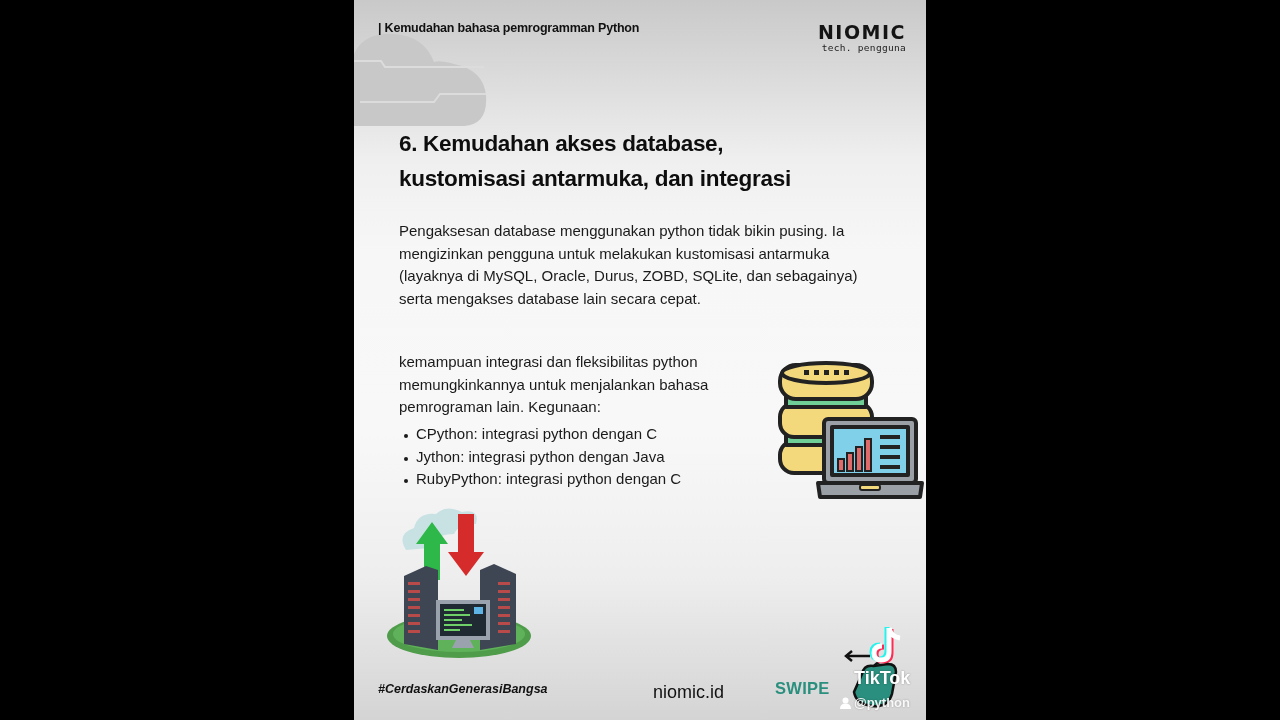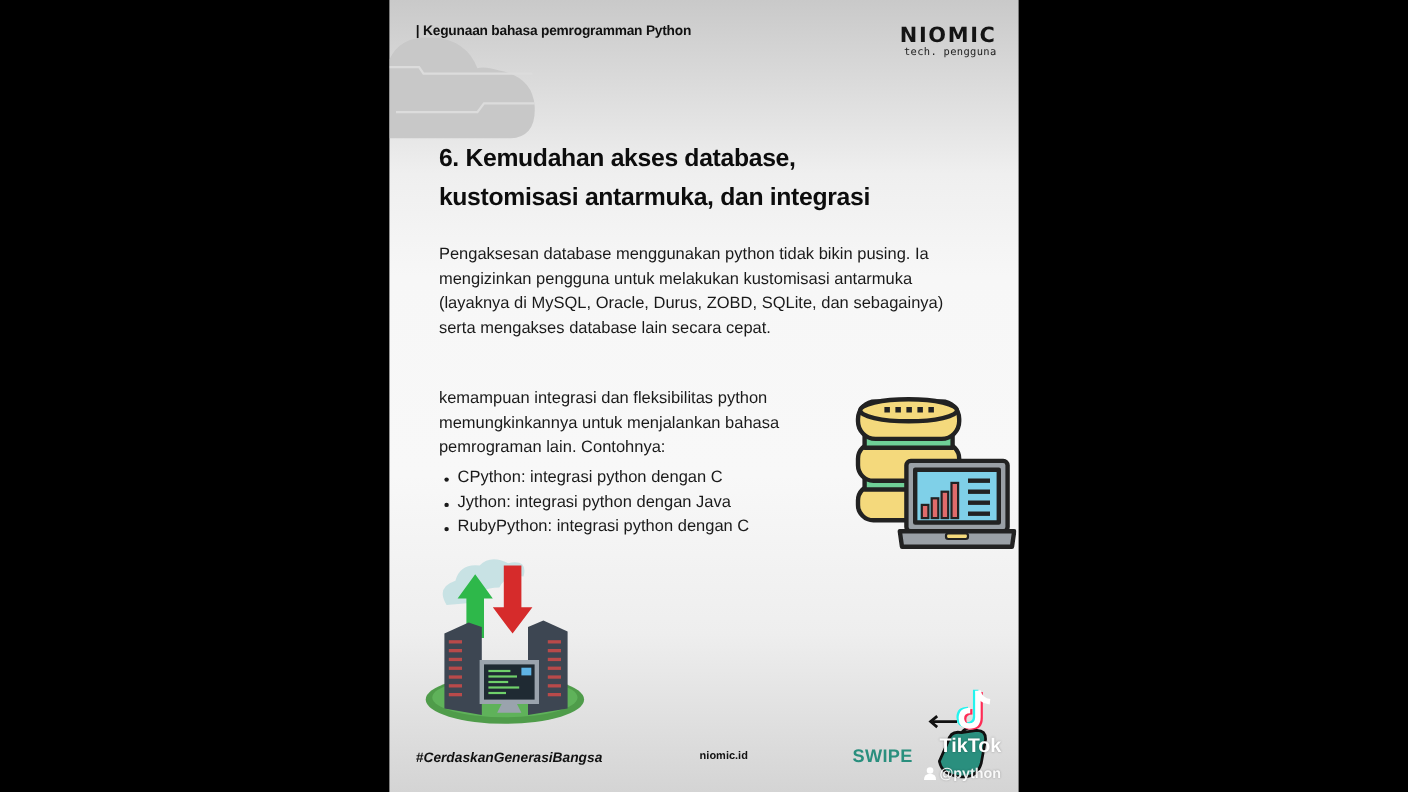--- a/index.html
+++ b/index.html
@@ -44,21 +44,21 @@
     .bullets { position: absolute; left: 48px; top: 423px; list-style: none; }
     .bullets li { font-size: 15px; color: #1a1a1a; line-height: 22.6px; position: relative; padding-left: 14px; }
     .bullets li::before {
       content: ""; position: absolute; left: 2px; top: 11px; width: 4px; height: 4px; border-radius: 50%; background: #1a1a1a;
     }
 
     .db-illus { position: absolute; left: 420px; top: 357px; width: 150px; height: 150px; }
     .server-illus { position: absolute; left: 30px; top: 504px; width: 150px; height: 158px; }
 
     .footer-hashtag { position: absolute; left: 24px; top: 682px; font-size: 12.5px; font-weight: bold; color: #111; font-style: italic; }
-    .footer-site { position: absolute; left: 282px; top: 682px; font-size: 10px; font-weight: bold; color: #111; }
+    .footer-site { position: absolute; left: 299px; top: 682px; font-size: 18px; font-weight: normal; color: #111; }
     .footer-swipe { position: absolute; left: 421px; top: 679px; font-size: 16.5px; font-weight: bold; color: #2a8f7e; letter-spacing: 0.3px; }
 
     .swipe-hand { position: absolute; left: 488px; top: 644px; width: 70px; height: 70px; }
 
     .tiktok-logo { position: absolute; left: 512px; top: 624px; width: 40px; height: 44px; }
     .tiktok-wordmark {
       position: absolute; left: 500px; top: 668px; font-size: 18px; font-weight: bold; color: #fff;
       text-shadow: 0 0 2px rgba(0,0,0,0.35);
     }
     .tiktok-user {
@@ -71,34 +71,34 @@
 <body>
 
 <div class="video-frame">
 
   <svg class="bg-cloud" viewBox="0 0 134 92">
     <path d="M0 92 L0 20 Q10 -2 40 0 Q70 2 80 28 Q86 26 100 30 Q130 36 132 62 Q134 90 110 92 Z" fill="#c8c8c8"></path>
     <path d="M0 27 L27 27 L31 33 L130 33" stroke="#dcdcdc" stroke-width="2" fill="none"></path>
     <path d="M6 68 L80 68 L86 60 L132 60" stroke="#dcdcdc" stroke-width="2" fill="none"></path>
   </svg>
 
-  <div class="header-title">| Kegunaan bahasa pemrogramman Python</div>
+  <div class="header-title">| Kemudahan bahasa pemrogramman Python</div>
 
   <div class="brand">
     <div class="brand-name">NIOMIC</div>
     <div class="brand-tag">tech. pengguna</div>
   </div>
 
   <div class="section-title">
     <div>6. Kemudahan akses database,</div>
     <div>kustomisasi antarmuka, dan integrasi</div>
   </div>
 
   <p class="para para-1">Pengaksesan database menggunakan python tidak bikin pusing. Ia mengizinkan pengguna untuk melakukan kustomisasi antarmuka (layaknya di MySQL, Oracle, Durus, ZOBD, SQLite, dan sebagainya) serta mengakses database lain secara cepat.</p>
-  <p class="para para-2">kemampuan integrasi dan fleksibilitas python memungkinkannya untuk menjalankan bahasa pemrograman lain. Contohnya:</p>
+  <p class="para para-2">kemampuan integrasi dan fleksibilitas python memungkinkannya untuk menjalankan bahasa pemrograman lain. Kegunaan:</p>
 
   <ul class="bullets">
     <li>CPython: integrasi python dengan C</li>
     <li>Jython: integrasi python dengan Java</li>
     <li>RubyPython: integrasi python dengan C</li>
   </ul>
 
   <svg class="db-illus" viewBox="0 0 150 150">
     <g stroke="#222" stroke-width="4" stroke-linejoin="round">
       <rect x="6" y="84" width="92" height="32" rx="14" fill="#f4d97c"></rect>

